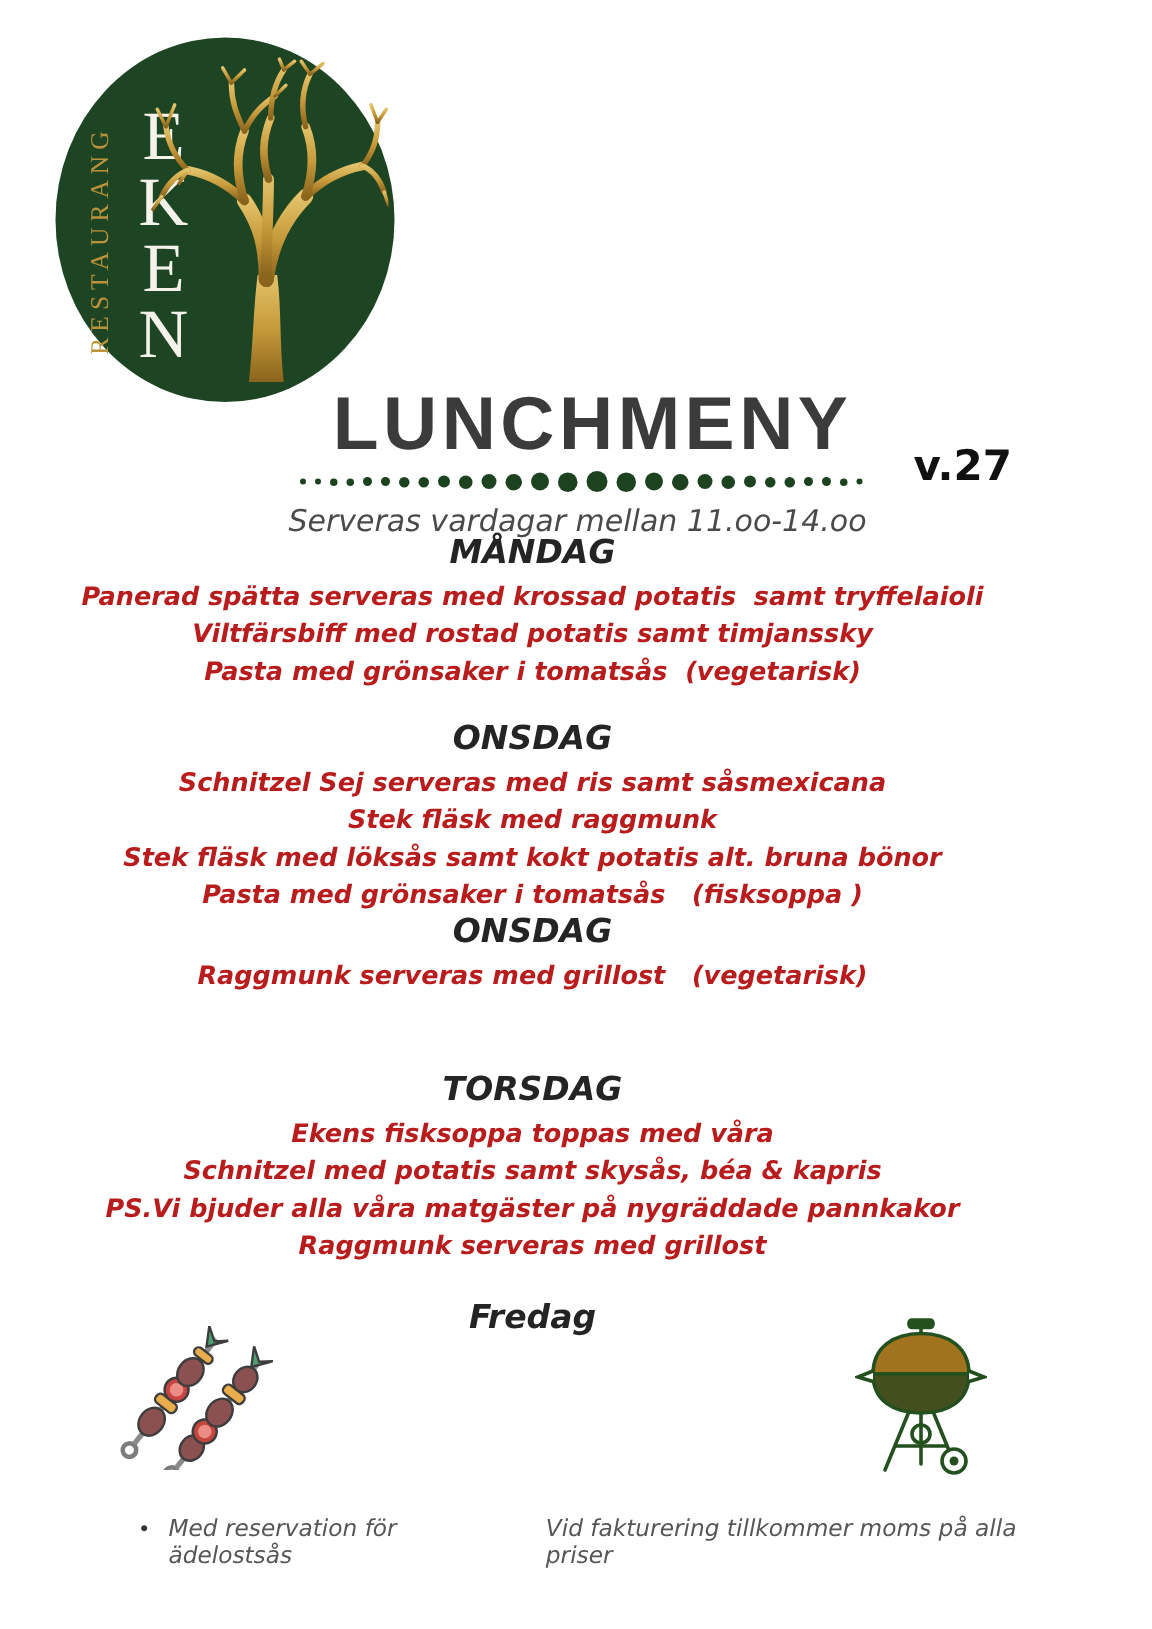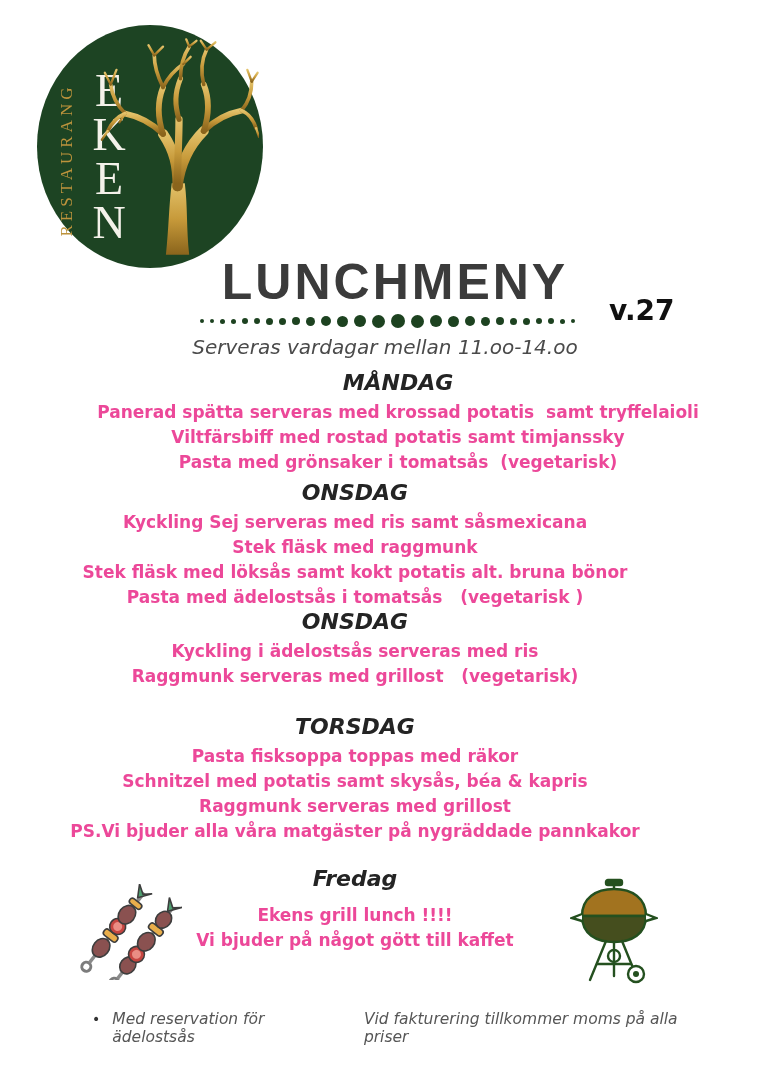--- a/index.html
+++ b/index.html
@@ -30,22 +30,22 @@
   .week{position:absolute;left:609px;top:294px;font-size:28px;font-weight:700;color:#111;}
   .dots{position:absolute;top:313px;left:196px;width:382px;height:16px;display:flex;align-items:center;justify-content:center;gap:6px;}
   .dot{border-radius:50%;background:#1d4220;flex:0 0 auto;}
   .subtitle{
     position:absolute;top:335px;left:0;width:770px;text-align:center;
     font-style:italic;font-size:20px;color:#4a4a4a;
   }
   
   .day{position:absolute;left:0;width:710px;text-align:center;}
   .day-name{font-size:22px;line-height:26px;font-weight:700;font-style:italic;color:#242424;margin-bottom:4px;}
-  .day-items div{font-size:17px;line-height:25px;font-weight:700;color:#ec4899;white-space:pre-wrap;}
-  .day.monday{top:370px;margin-left:43px;}
+  .day-items div{font-size:17px;line-height:25px;font-weight:700;color:#b91c1c;white-space:pre-wrap;font-style:italic;}
+  .day.monday{top:356px;}
   .day.tisdag{top:480px;}
   .day.onsdag{top:609px;}
   .day.torsdag{top:714px;}
   .day.fredag{top:862px;}
   .day.fredag .day-name{font-size:22px;line-height:34px;margin-bottom:7px;}
   
   .skewers{position:absolute;left:76px;top:884px;width:106px;height:96px;}
   .grill{position:absolute;left:570px;top:878px;width:88px;height:106px;}
   
   .footer{
@@ -152,51 +152,46 @@
     <div class="day-items">
       <div>Panerad spätta serveras med krossad potatis  samt tryffelaioli</div>
       <div>Viltfärsbiff med rostad potatis samt timjanssky</div>
       <div>Pasta med grönsaker i tomatsås  (vegetarisk)</div>
     </div>
   </div>
 
   <div class="day tisdag">
     <div class="day-name">ONSDAG</div>
     <div class="day-items">
-      <div>Kyckling Sej serveras med ris samt såsmexicana</div>
+      <div>Schnitzel Sej serveras med ris samt såsmexicana</div>
       <div>Stek fläsk med raggmunk</div>
       <div>Stek fläsk med löksås samt kokt potatis alt. bruna bönor</div>
-      <div>Pasta med ädelostsås i tomatsås   (vegetarisk )</div>
+      <div>Pasta med grönsaker i tomatsås   (fisksoppa )</div>
     </div>
   </div>
 
   <div class="day onsdag">
     <div class="day-name">ONSDAG</div>
     <div class="day-items">
-      <div>Kyckling i ädelostsås serveras med ris</div>
       <div>Raggmunk serveras med grillost   (vegetarisk)</div>
     </div>
   </div>
 
   <div class="day torsdag">
     <div class="day-name">TORSDAG</div>
     <div class="day-items">
-      <div>Pasta fisksoppa toppas med räkor</div>
+      <div>Ekens fisksoppa toppas med våra</div>
       <div>Schnitzel med potatis samt skysås, béa &amp; kapris</div>
+      <div>PS.Vi bjuder alla våra matgäster på nygräddade pannkakor</div>
       <div>Raggmunk serveras med grillost</div>
-      <div>PS.Vi bjuder alla våra matgäster på nygräddade pannkakor</div>
     </div>
   </div>
 
   <div class="day fredag">
     <div class="day-name">Fredag</div>
-    <div class="day-items">
-      <div>Ekens grill lunch !!!!</div>
-      <div>Vi bjuder på något gött till kaffet</div>
-    </div>
   </div>
 
   <svg class="skewers" viewBox="0 0 106 96" aria-hidden="true">
     <g stroke="#3d3d3d" stroke-width="1.6">
 
       <g transform="translate(14,78) rotate(-52)">
         <circle cx="-6" cy="0" r="4.5" fill="none" stroke="#7c7c7c" stroke-width="3"></circle>
         <line x1="-1" y1="0" x2="88" y2="0" stroke="#8a8a8a" stroke-width="3.5"></line>
         <ellipse cx="18" cy="0" rx="10" ry="8" fill="#8a5150"></ellipse>
         <rect x="30" y="-8" width="7" height="16" rx="3" fill="#e9ae4b"></rect>

